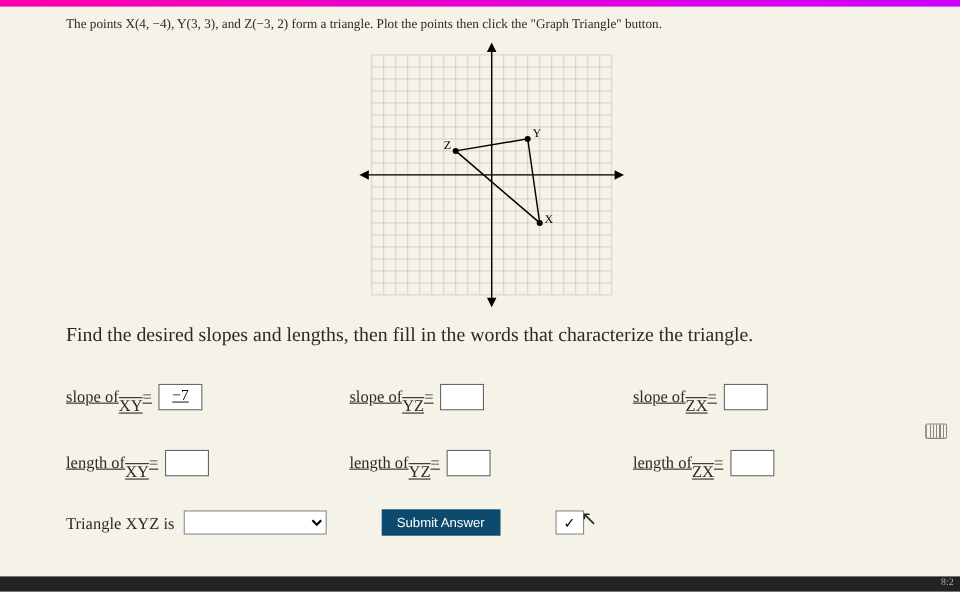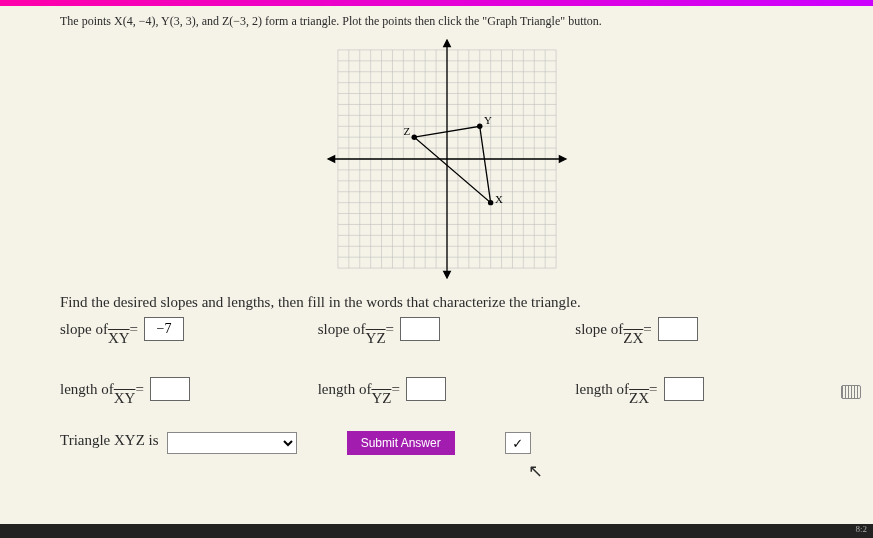--- a/index.html
+++ b/index.html
@@ -33,37 +33,39 @@
     .graph-wrap {
       display: flex;
       justify-content: center;
       margin-bottom: 15px;
     }
     .graph {
       width: 260px;
       height: 240px;
     }
     .instruction {
-      font-size: 15px;
+      font-size: 18px;
+      margin-bottom: 28px;
     }
     .answer-label {
       font-weight: bold;
       font-size: 15px;
       margin-bottom: 20px;
     }
     .row {
       display: flex;
       width: 100%;
       margin-bottom: 24px;
     }
     .cell {
       flex: 1;
       display: flex;
       align-items: center;
       font-size: 15px;
+      text-decoration: underline;
     }
     .overline {
       text-decoration: overline;
       margin-top: 19px;
     }
     .input-box {
       width: 40px;
       height: 24px;
       border: 1px solid #666;
       margin-left: 6px;
@@ -79,21 +81,21 @@
       font-size: 15px;
     }
     .dropdown {
       width: 130px;
       height: 22px;
       border: 1px solid #888;
       background: #fff;
       font-family: inherit;
     }
     .submit-btn {
-      background: #a21caf;
+      background: #0c4a6e;
       color: #fff;
       border: none;
       padding: 5px 14px;
       font-size: 12px;
       cursor: pointer;
     }
     .check-btn {
       width: 26px;
       height: 22px;
       background: #fff;
@@ -248,21 +250,21 @@
     </div>
     <div class="cell">
       <span>length of </span>
       <span class="overline">ZX</span>
       <span> = </span>
       <input class="input-box" value="" style="">
     </div>
   </div>
 
   <div class="final-row">
-    <div style="display:flex;align-items:flex-start;gap:8px">
+    <div style="display:flex;align-items:flex-end;gap:8px">
       <span>Triangle XYZ is</span>
       <select class="dropdown"></select>
     </div>
     <button class="submit-btn">Submit Answer</button>
     <button class="check-btn">✓</button>
   </div>
 
 </div>
 
 <div class="cursor">↖</div>

